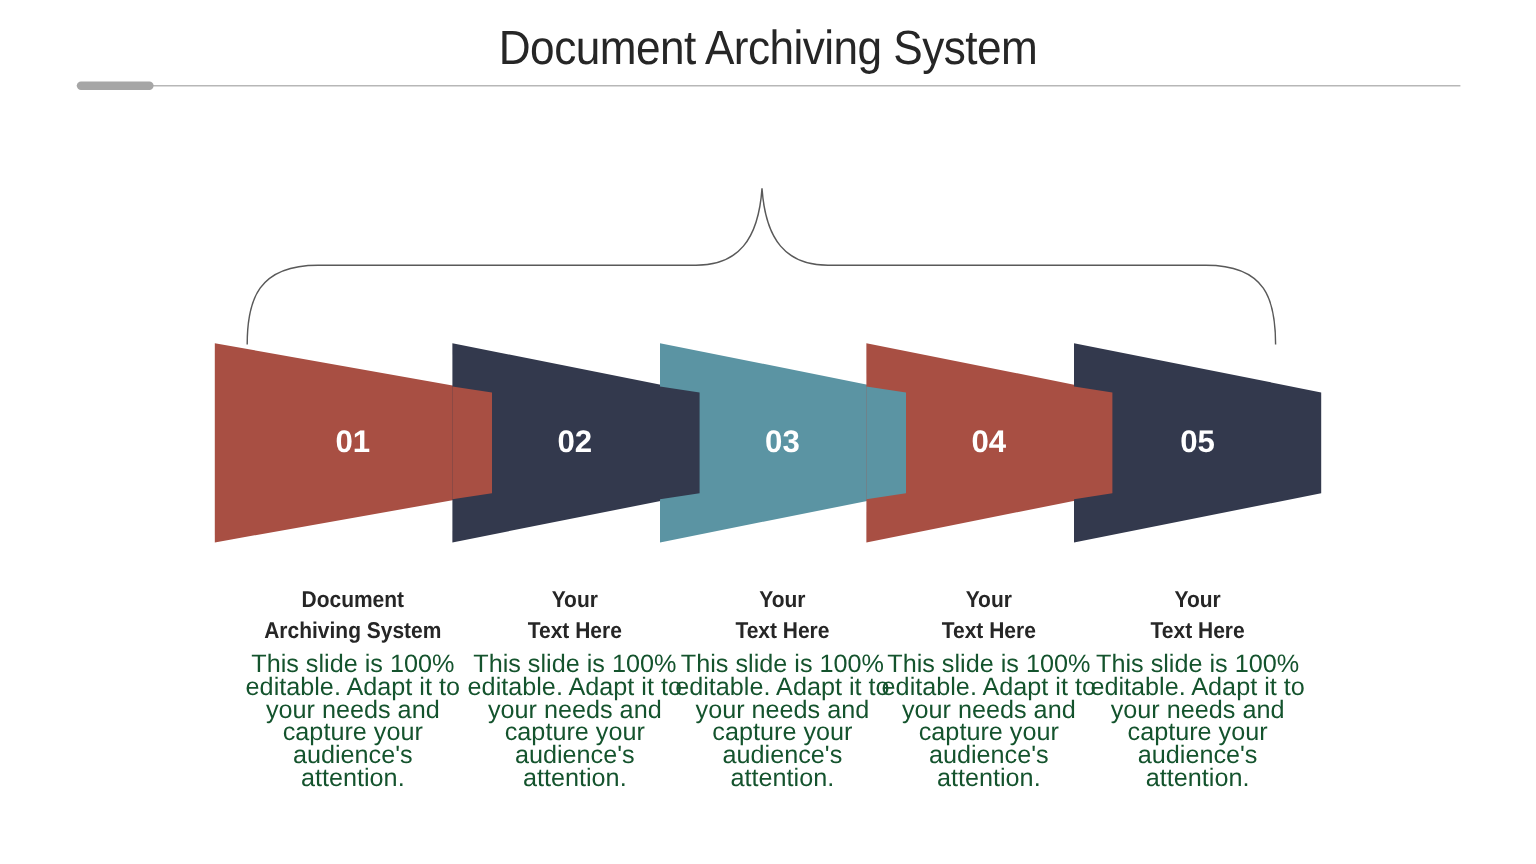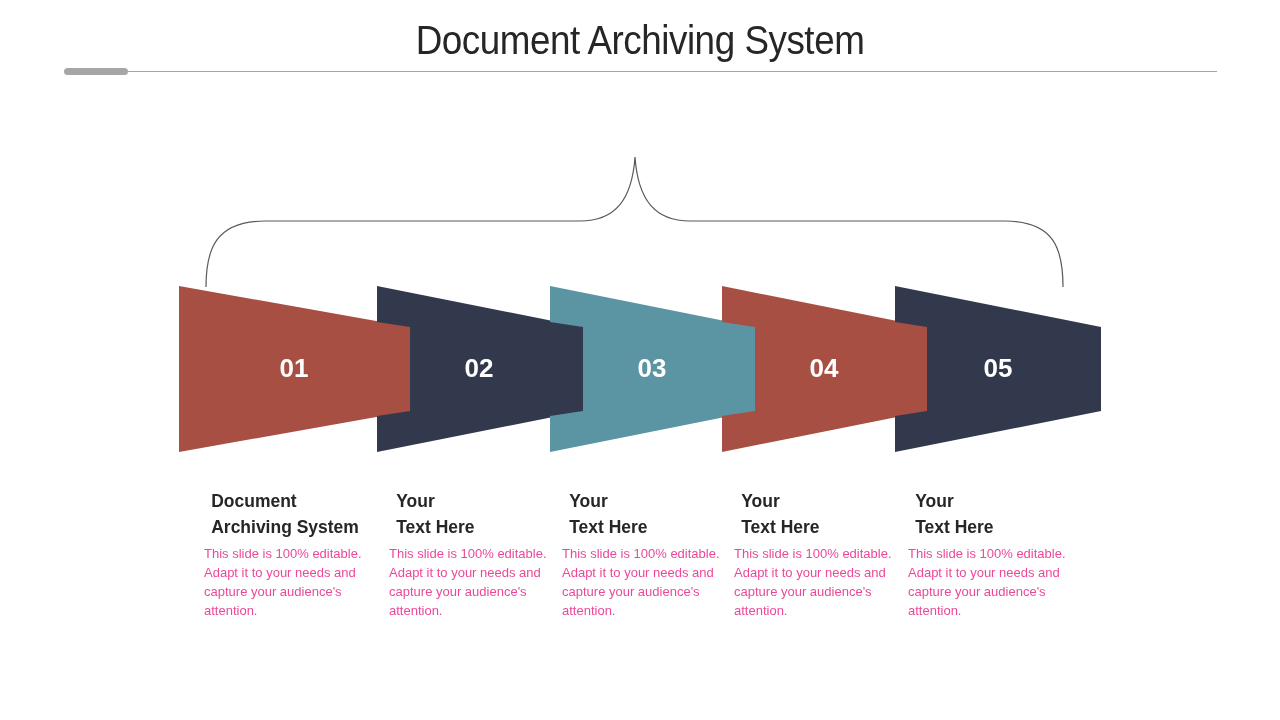--- a/index.html
+++ b/index.html
@@ -2,23 +2,23 @@
 <html><head>
   <meta charset="utf-8">
   <style>
     html, body { margin: 0; padding: 0; background: #ffffff; }
     body { width: 1280px; height: 720px; position: relative; overflow: hidden; font-family: "Liberation Sans", sans-serif; }
     .title { position: absolute; left: 0; top: 18px; width: 1280px; text-align: center; font-size: 40px; color: #262626; letter-spacing: -0.5px; transform: scaleX(0.92); }
     .rule { position: absolute; left: 64px; top: 71px; width: 1153px; height: 1px; background: #a6a6a6; }
     .rule-accent { position: absolute; left: 64px; top: 68px; width: 64px; height: 7px; border-radius: 4px; background: #a6a6a6; }
     svg.diagram { position: absolute; left: 0; top: 0; }
     .num { font-family: "Liberation Sans", sans-serif; font-weight: bold; font-size: 26px; fill: #ffffff; }
-    .caption { position: absolute; top: 488px; width: 180px; color: #262626; }
+    .caption { position: absolute; top: 488px; width: 180px; text-align: center; color: #262626; }
     .caption .head { font-weight: bold; font-size: 19px; line-height: 26px; transform: scaleX(0.92); }
-    .caption .body { font-size: 13px; line-height: 19px; color: #ec4899; margin-top: 4px; }
+    .caption .body { font-size: 21px; line-height: 19px; color: #14532d; margin-top: 4px; }
   </style>
 </head>
 <body>
 
 <div class="title">Document Archiving System</div>
 <div class="rule"></div>
 <div class="rule-accent"></div>
 
 <svg class="diagram" width="1280" height="720" viewBox="0 0 1280 720">
 

